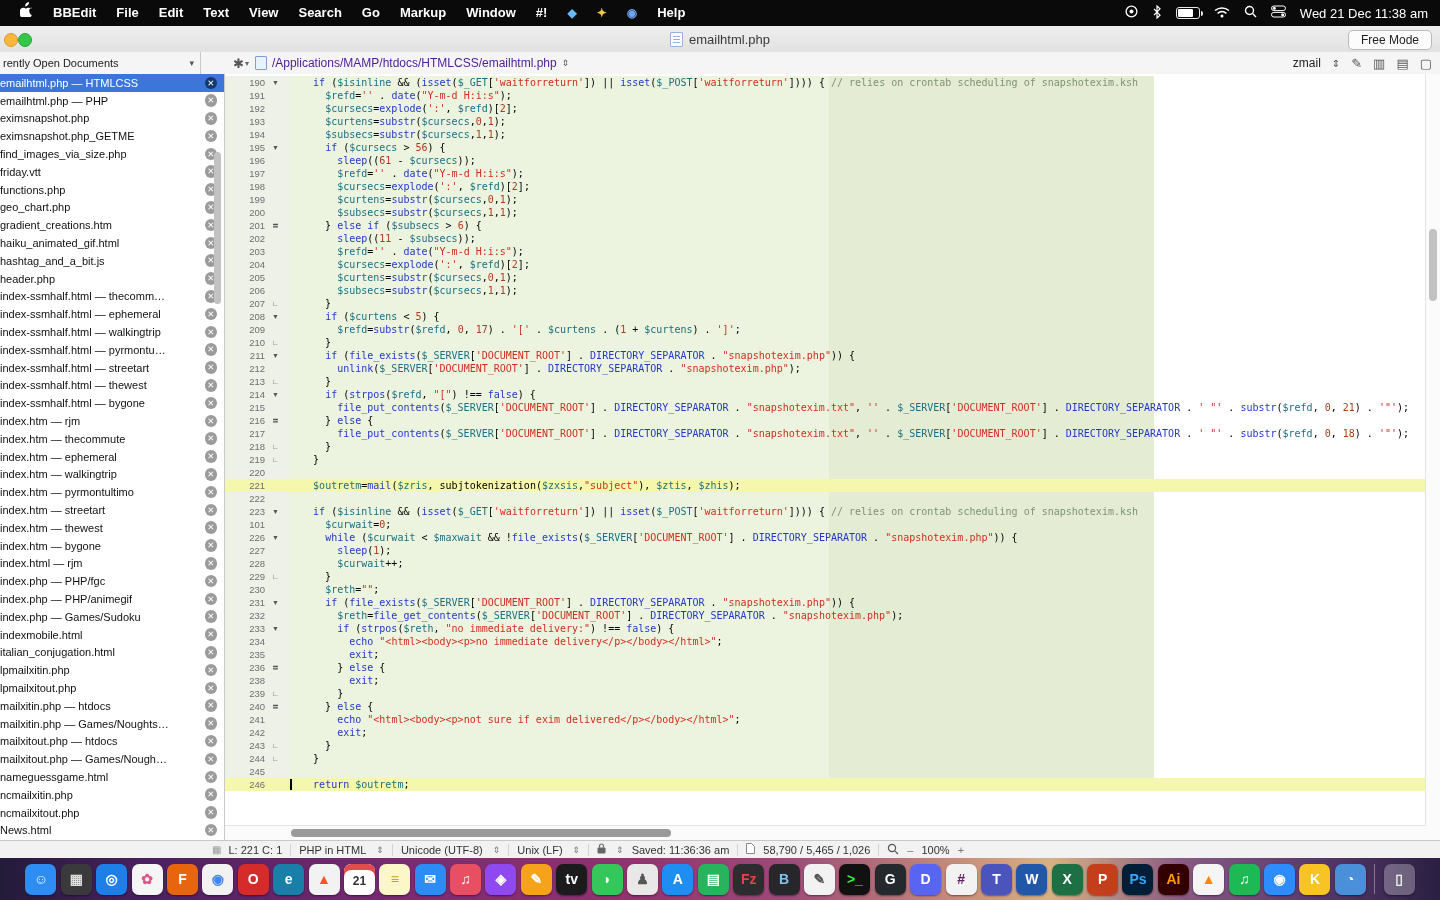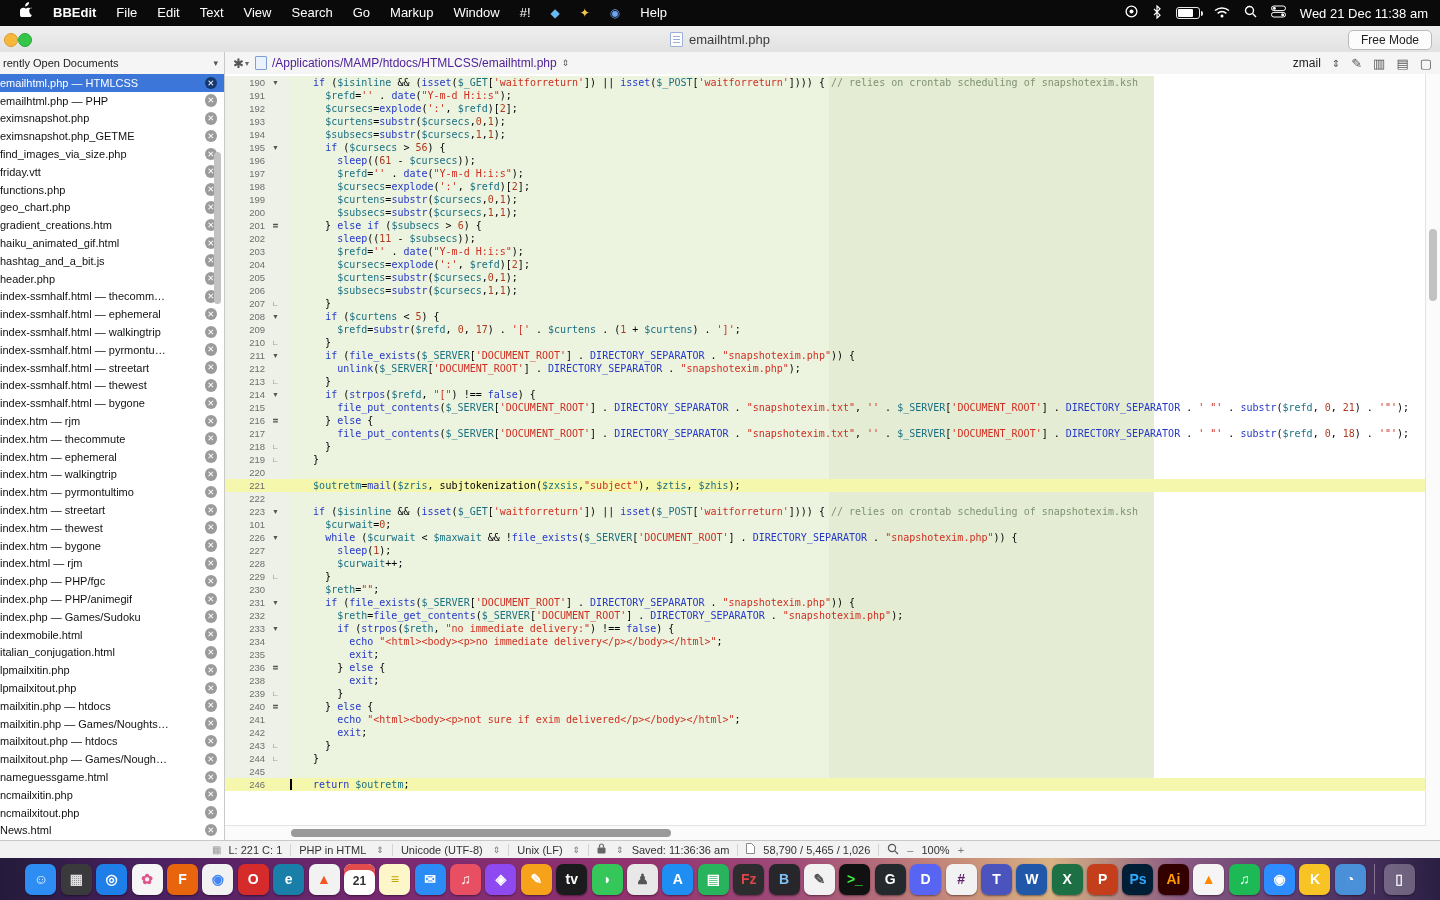--- a/index.html
+++ b/index.html
@@ -3,21 +3,21 @@
 <meta charset="utf-8">
 <style>
   html,body{margin:0;padding:0;width:1440px;height:900px;overflow:hidden;
     font-family:"Liberation Sans",sans-serif;background:#fff;}
   .screen{position:relative;width:1440px;height:900px;}
 
   
   .menubar{position:absolute;top:0;left:0;right:0;height:26px;background:#0a0a0a;
     display:flex;align-items:center;justify-content:space-between;color:#fff;font-size:13px;}
   .menu-left{display:flex;align-items:center;height:100%;padding-left:10px;}
-  .mi{padding:0 10px;line-height:26px;white-space:nowrap;}
+  .mi{padding:0 10px;line-height:26px;white-space:nowrap;font-weight:bold;}
   .mi.bold{font-weight:bold;}
   .mi.mico{font-size:12px;}
   .menu-right{display:flex;align-items:center;gap:14px;padding-right:12px;}
   .batt{position:relative;width:22px;height:10px;border:1px solid #e8e8e8;border-radius:3px;}
   .batt::after{content:"";position:absolute;right:-4px;top:2.5px;width:2px;height:5px;background:#e8e8e8;border-radius:0 2px 2px 0;}
   .batt .fill{position:absolute;left:1px;top:1px;bottom:1px;width:70%;background:#fff;border-radius:1px;}
   .clock{font-size:13px;white-space:nowrap;}
 
   
   .titlebar{position:absolute;top:26px;left:0;right:0;height:26px;
@@ -27,21 +27,21 @@
   .tl.g{left:18px;background:#35c649;border:1px solid #24a93a;}
   .wtitle{position:absolute;left:0;right:0;top:0;height:26px;display:flex;align-items:center;
     justify-content:center;gap:6px;font-size:13px;color:#3a3a3a;}
   .docico{width:11px;height:13px;background:#fff;border:1px solid #9ab0d8;border-radius:1px;position:relative;}
   .docico::after{content:"";position:absolute;left:2px;top:3px;right:2px;height:1px;background:#9ab0d8;box-shadow:0 3px 0 #9ab0d8, 0 6px 0 #9ab0d8;}
   .freemode{position:absolute;right:8px;top:4px;padding:2px 12px;font-size:12px;color:#222;
     background:#fcfcfc;border:1px solid #b9b9b9;border-radius:5px;}
 
   
   .toolrow{position:absolute;top:52px;left:0;right:0;height:22px;background:#f5f5f5;border-bottom:1px solid #cfcfcf;}
-  .sidehead{position:absolute;left:0;top:0;width:225px;height:22px;border-right:1px solid #c9c9c9;
+  .sidehead{position:absolute;left:0;top:0;width:201px;height:22px;border-right:1px solid #c9c9c9;
     display:flex;align-items:center;font-size:11px;color:#222;padding-left:3px;box-sizing:border-box;}
   .sidehead .chev{margin-left:auto;margin-right:6px;color:#555;font-size:9px;}
   .pathbar{position:absolute;left:225px;right:0;top:0;height:22px;display:flex;align-items:center;
     font-size:12px;color:#333;padding-left:8px;box-sizing:border-box;}
   .gear{color:#555;font-size:13px;}
   .gearchev{font-size:8px;color:#666;margin:0 6px 0 1px;}
   .pdoc{width:10px;height:12px;background:#eaf2ff;border:1px solid #7d9fd4;border-radius:1px;margin-right:5px;}
   .pathtext{color:#4c1d95;}
   .pathchev{font-size:9px;color:#555;margin-left:5px;}
   .tool-right{margin-left:auto;display:flex;align-items:center;gap:11px;padding-right:8px;color:#555;}

